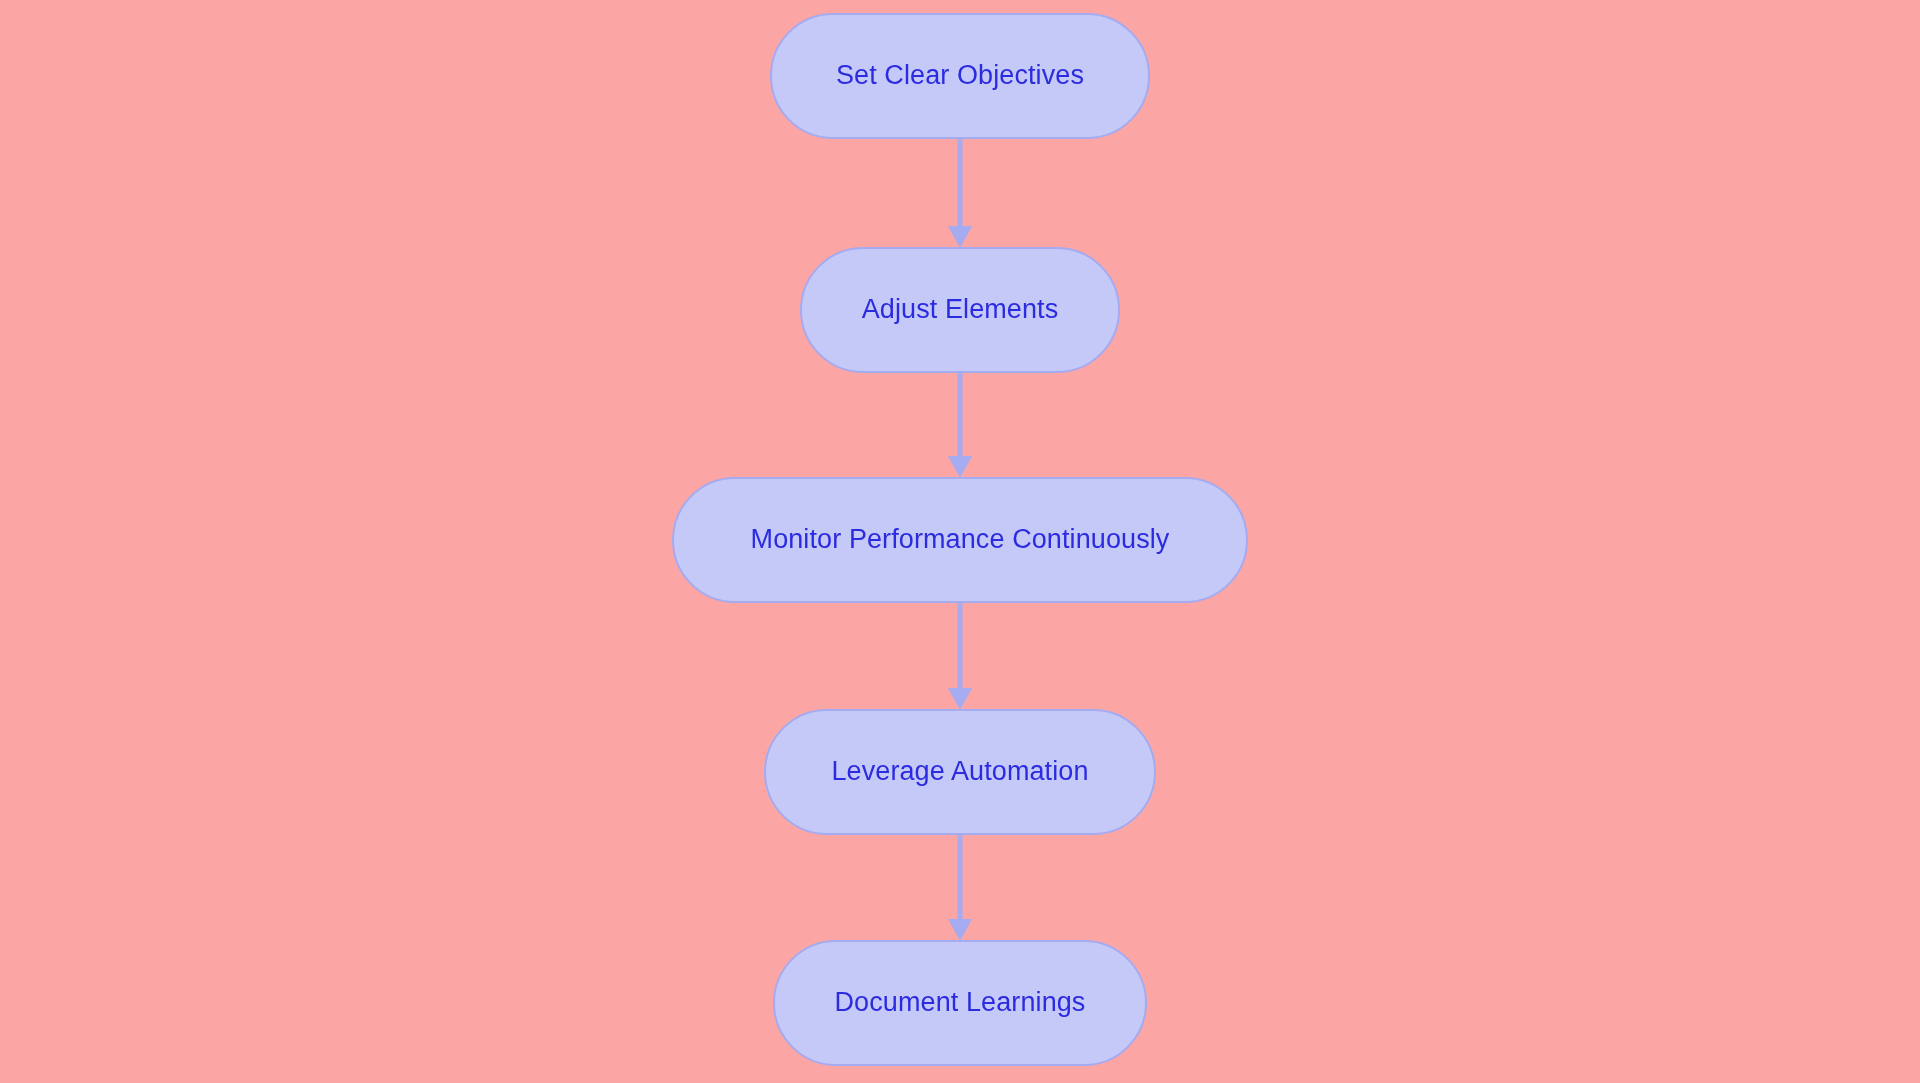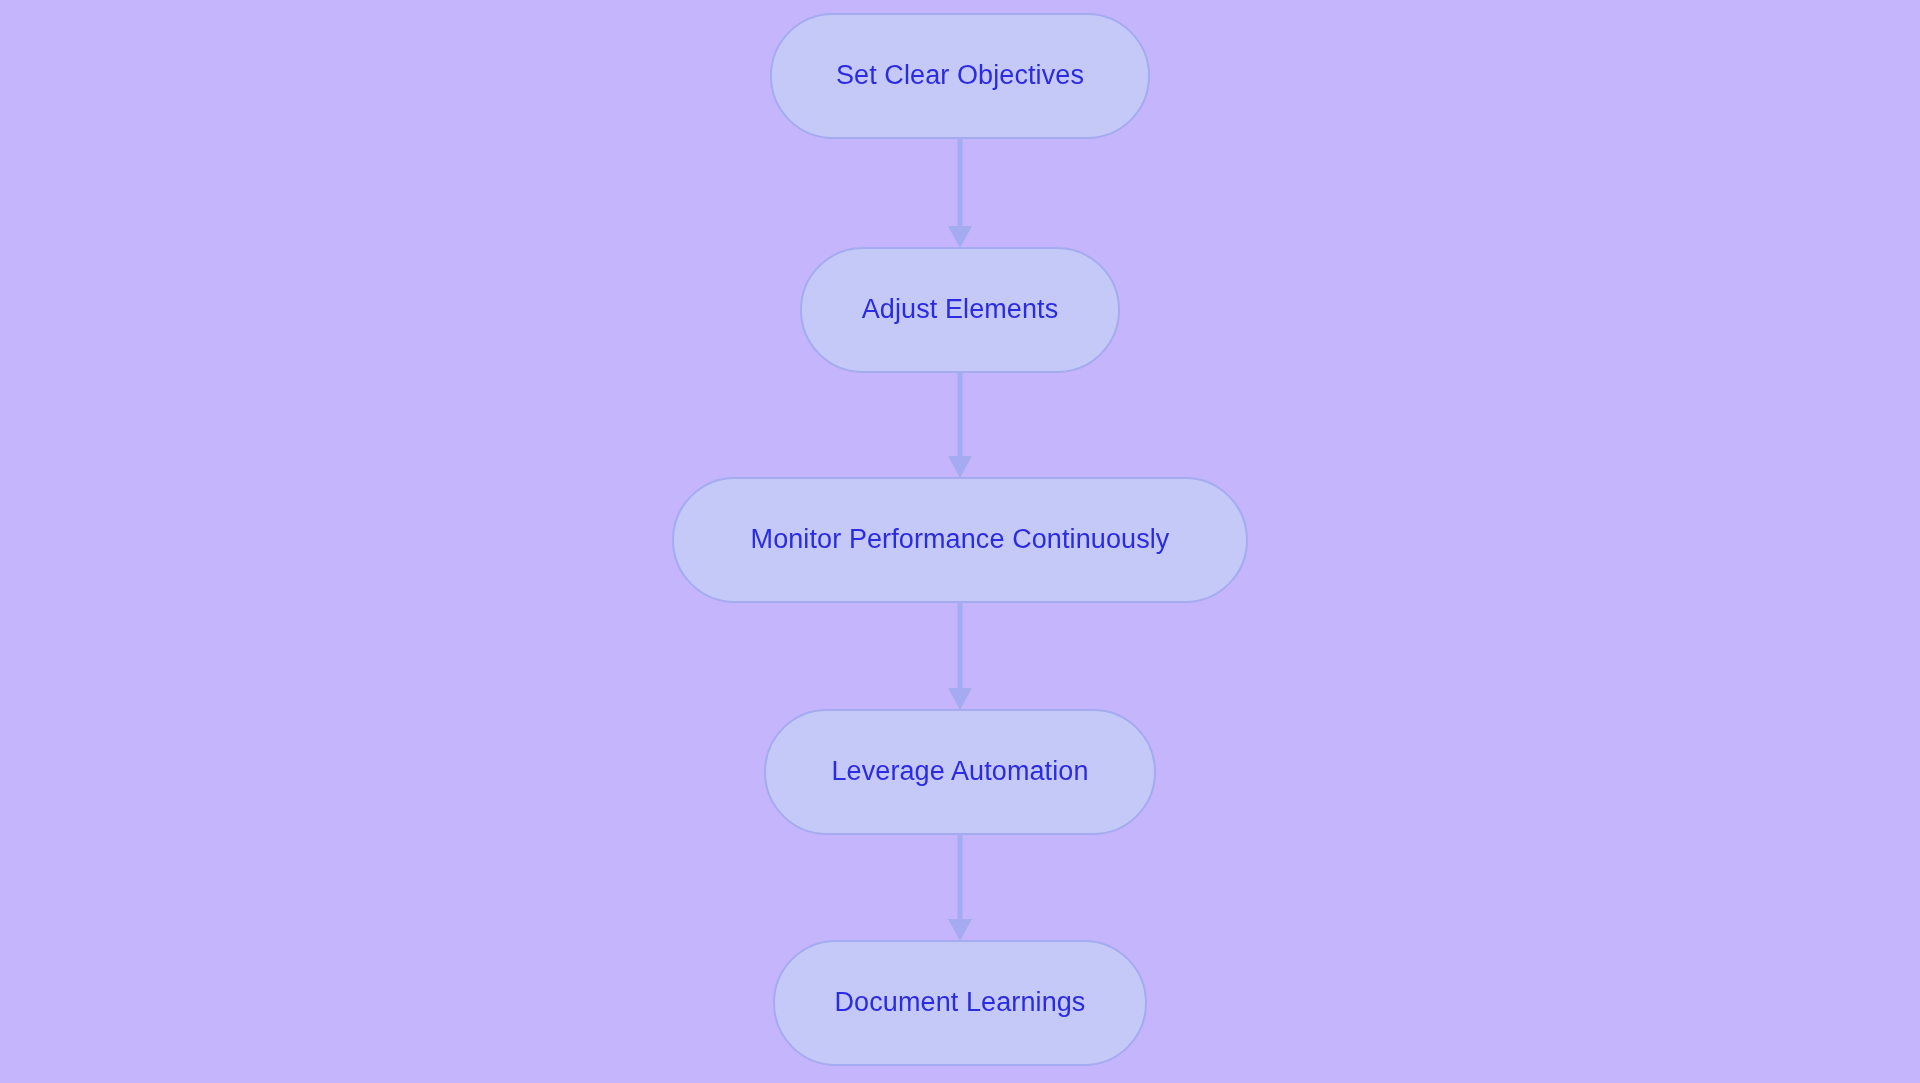--- a/index.html
+++ b/index.html
@@ -11,21 +11,21 @@
   body {
     width: 1920px;
     height: 1083px;
     font-family: "Liberation Sans", sans-serif;
     overflow: hidden;
   }
   #flow-root {
     position: relative;
     width: 1920px;
     height: 1083px;
-    background: #c4b5fd;
+    background: #fca5a5;
   }
   #flow-svg {
     position: absolute;
     left: 0;
     top: 0;
     width: 1920px;
     height: 1083px;
     display: block;
   }
   .node-shape {

